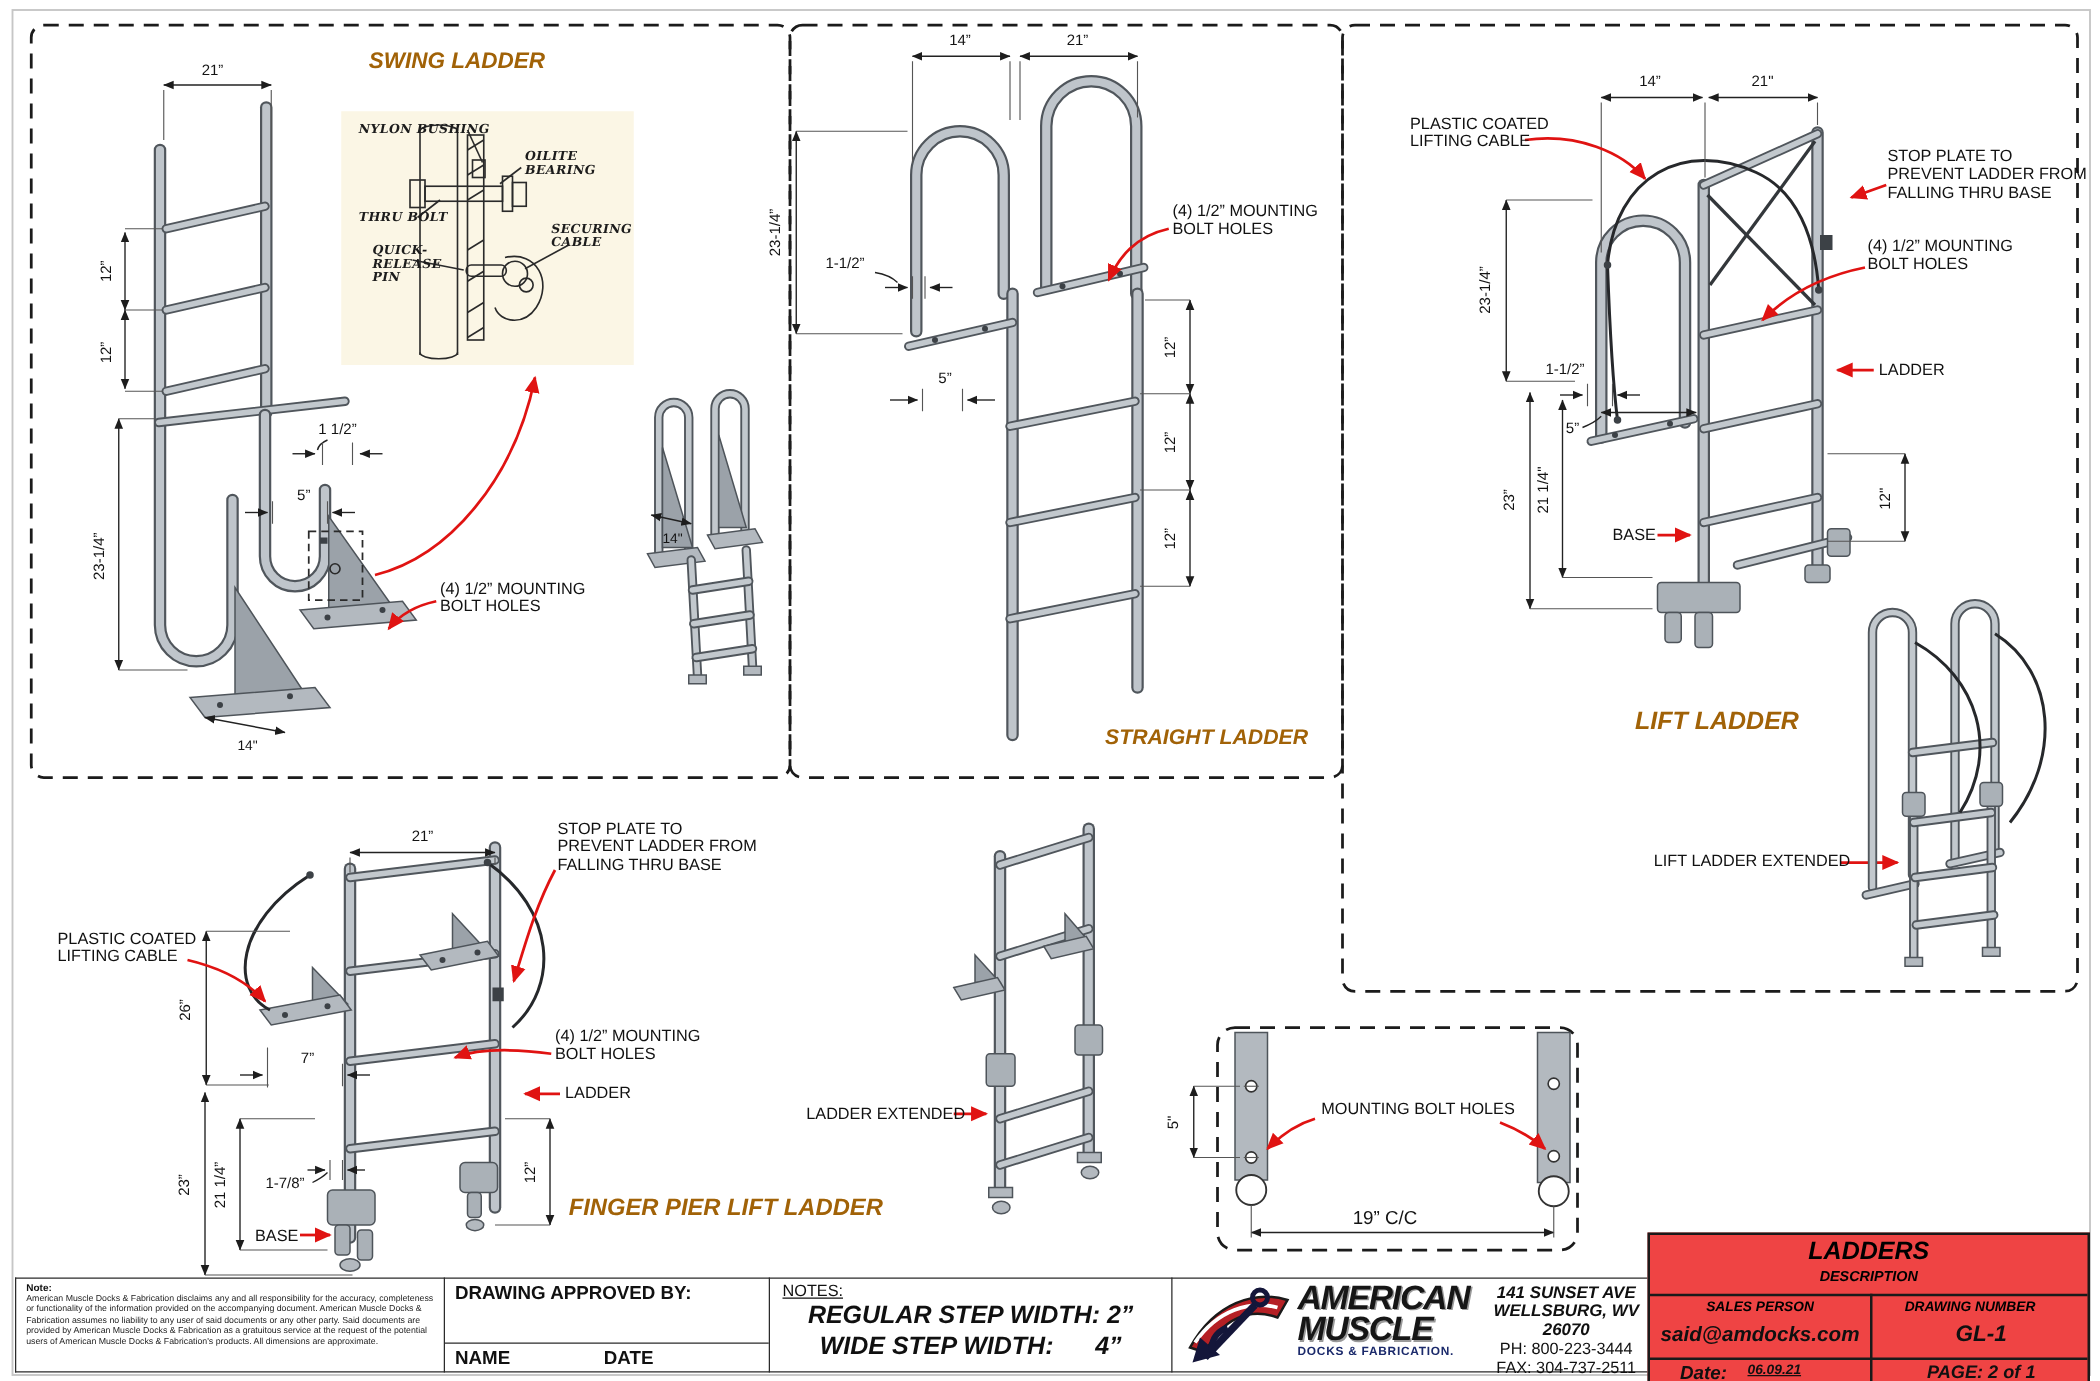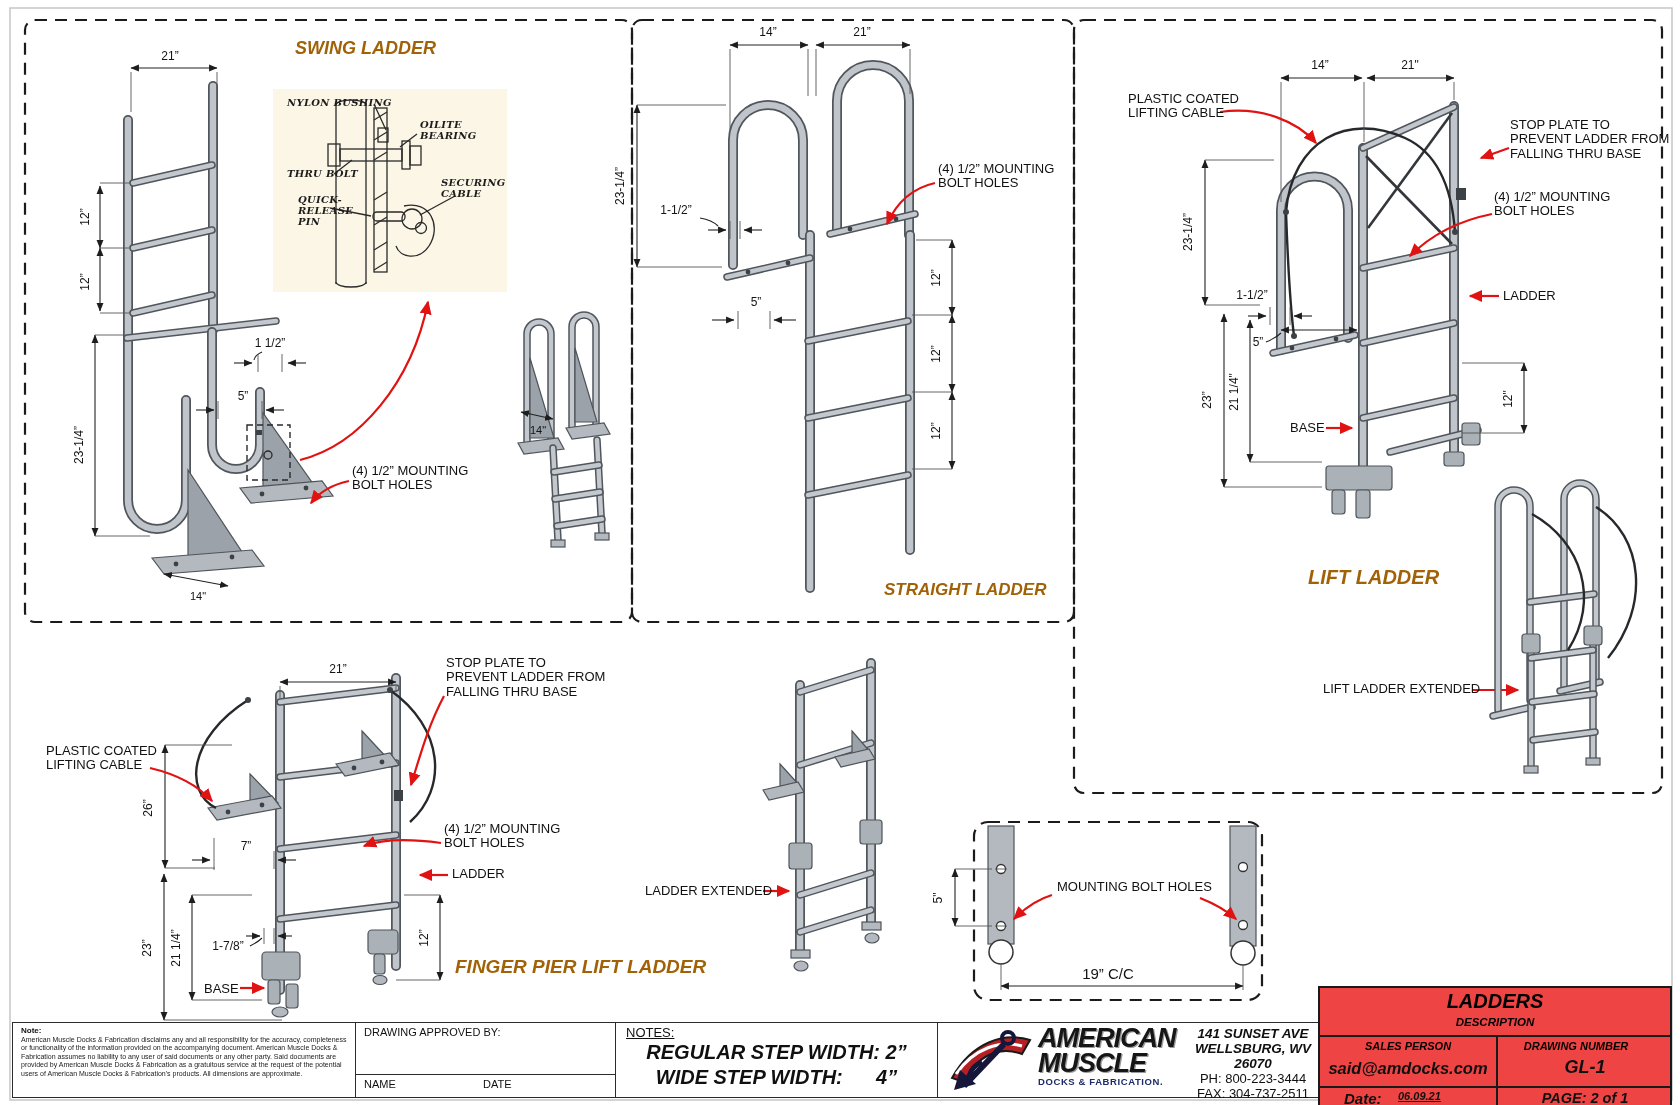--- a/index.html
+++ b/index.html
@@ -26,21 +26,21 @@
   .cream{fill:#fbf6e5;}
   .ink{stroke:#2a2a2a;stroke-width:1.3;fill:none;}
   text.dim{font:12px "Liberation Sans",sans-serif;fill:#141414;}
   text.dimsm{font:11px "Liberation Sans",sans-serif;fill:#141414;}
   text.hand{font:italic 600 10px "DejaVu Serif",serif;fill:#1c1c1c;letter-spacing:.3px;}
   
   .ann{position:absolute;font-size:13px;color:#111;line-height:1.1;white-space:nowrap;}
   .dtitle{position:absolute;font-style:italic;font-weight:bold;color:#a16207;white-space:nowrap;text-align:right;}
   
   .cell{position:absolute;border-left:1.5px solid #2b2b2b;box-sizing:border-box;}
-  .tbtext{font-size:11px;color:#111;}
+  .tbtext{font-size:15px;color:#111;font-weight:bold;}
   .note-head{font-weight:bold;font-size:8px;color:#111;}
   .note-body{font-size:7px;color:#222;line-height:1.2;white-space:normal;}
   .big-ital{font-style:italic;font-weight:bold;color:#101010;}
   .rb{position:absolute;border:2.5px solid #1a1a1a;box-sizing:border-box;background:#ef4444;margin-top:16px;}
   .rb .hdr{font-style:italic;font-weight:bold;}
   .ctr{text-align:center;}
   .logo-big{font-style:italic;font-weight:900;font-size:27px;letter-spacing:-1px;
             color:#161616;line-height:.92;text-shadow:1.2px 1.2px 0 #9a9a9a;}
   .logo-sub{font-weight:bold;font-size:9.5px;color:#1b2a6b;letter-spacing:.6px;}
   .addr1{font-style:italic;font-weight:bold;font-size:13.5px;color:#101010;}

